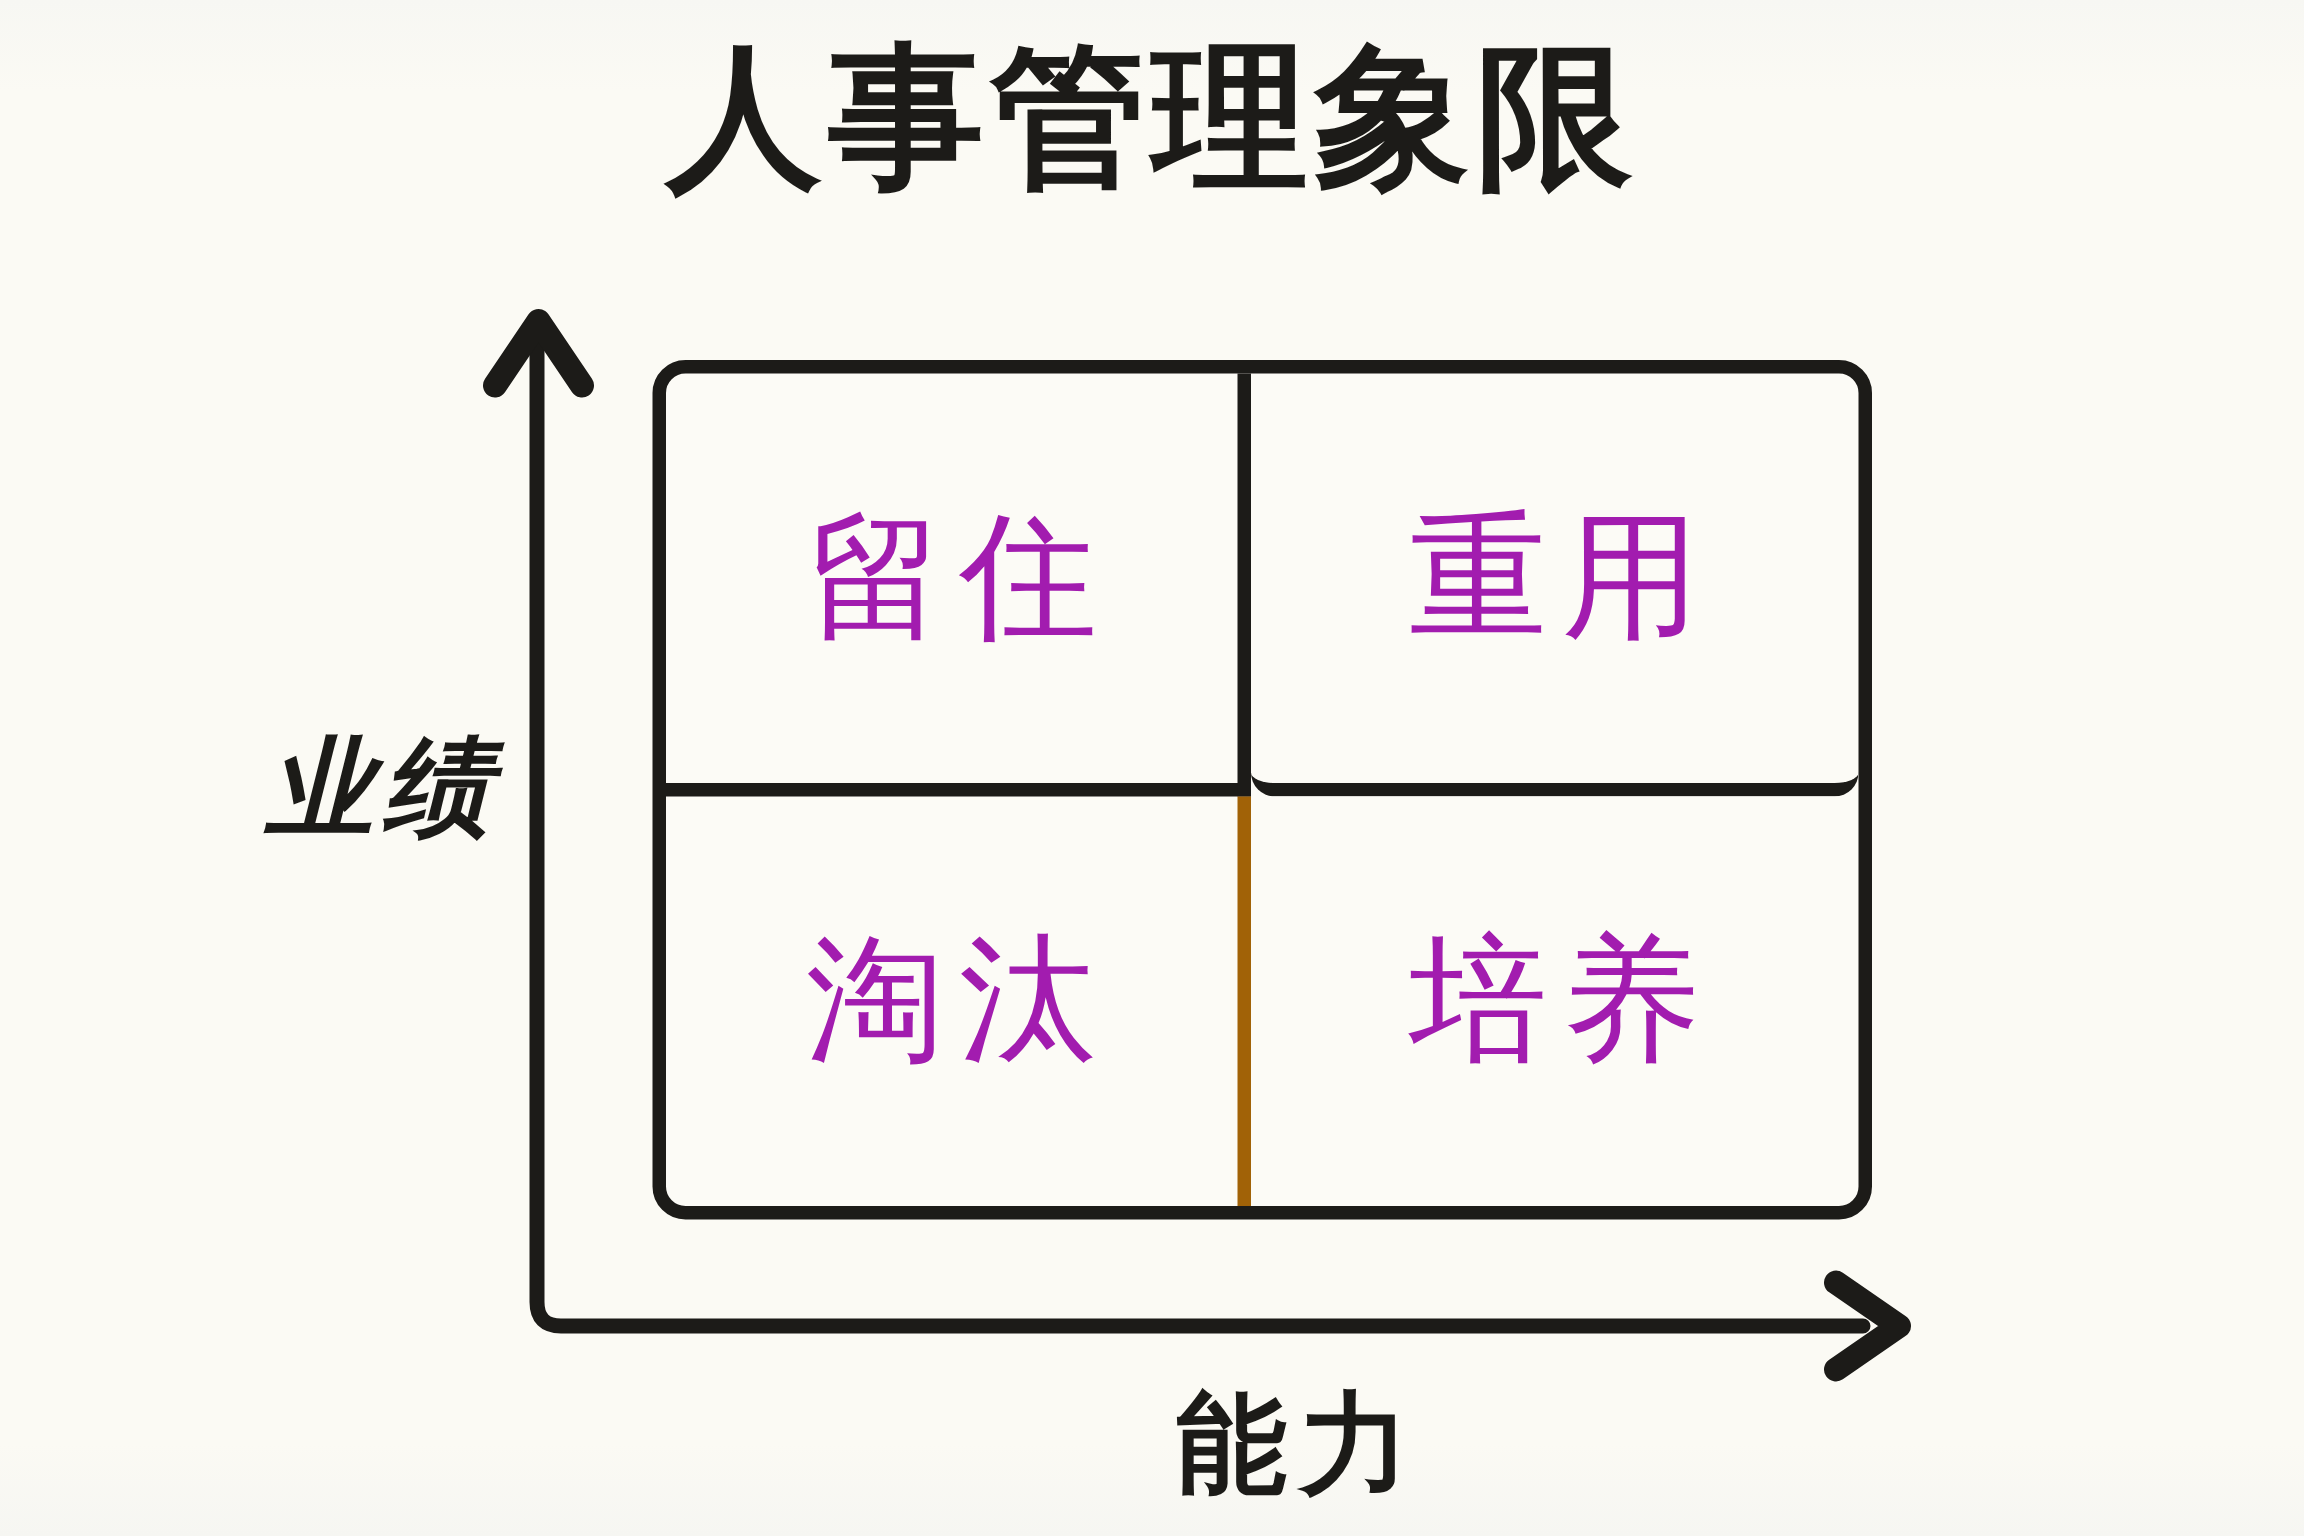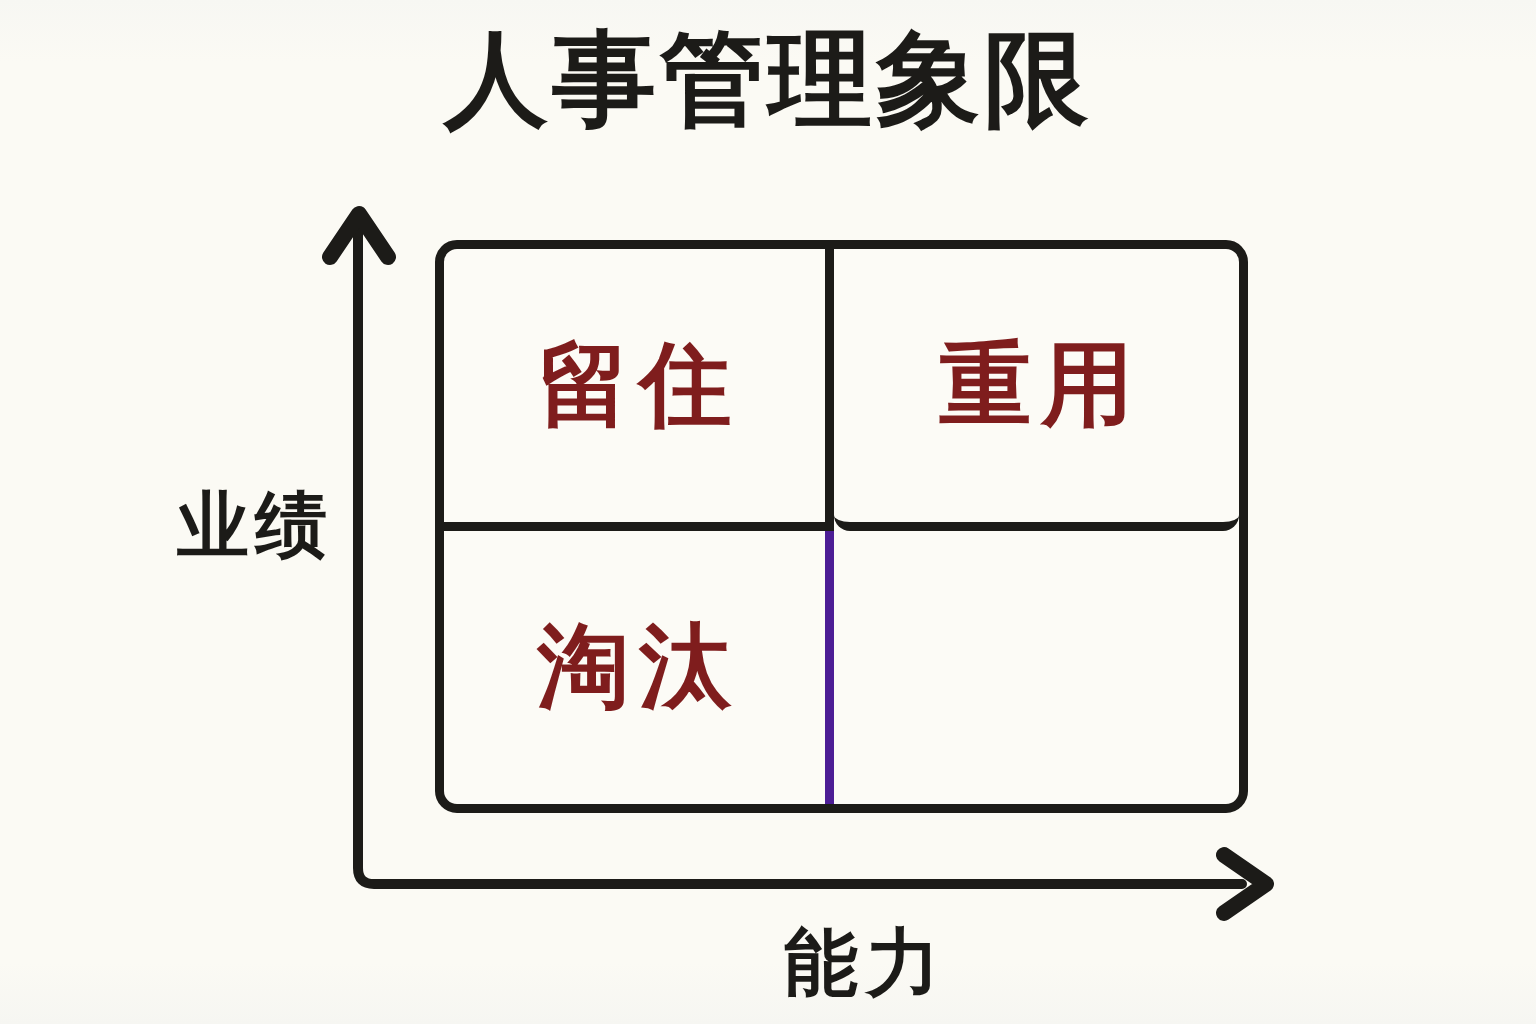--- a/index.html
+++ b/index.html
@@ -52,40 +52,41 @@
     grid-template-rows: 1.03fr 1fr;
   }
   .cell {
     display: flex;
     align-items: center;
     justify-content: center;
     box-sizing: border-box;
   }
   .cell.tl { border-right: 9px solid #1c1b18; border-bottom: 9px solid #1c1b18; }
   .cell.tr { border-bottom: 9px solid #1c1b18; border-radius: 16px; }
-  .cell.bl { border-right: 9px solid #4c1d95; }
+  .cell.bl { border-right: 9px solid #a16207; }
   .cell-label {
     font-size: 92px;
-    font-weight: 700;
+    font-weight: 400;
     letter-spacing: 10px;
     margin-right: -10px; 
-    color: #7f1d1d;
+    color: #a21caf;
     white-space: nowrap;
   }
   .y-axis-label {
     position: absolute;
     left: 150px;
     top: 478px;
     width: 210px;
     text-align: center;
     font-size: 72px;
     font-weight: 900;
     letter-spacing: 6px;
     color: #1c1b18;
     white-space: nowrap;
+    font-style: italic;
   }
   .x-axis-label {
     position: absolute;
     left: 708px;
     top: 914px;
     width: 240px;
     text-align: right;
     font-size: 74px;
     font-weight: 900;
     letter-spacing: 8px;
@@ -112,18 +113,21 @@
   <div class="quadrant-box">
     <div class="cell tl">
       <span class="cell-label">留住</span>
     </div>
     <div class="cell tr">
       <span class="cell-label">重用</span>
     </div>
     <div class="cell bl">
       <span class="cell-label">淘汰</span>
     </div>
+    <div class="cell br">
+      <span class="cell-label">培养</span>
+    </div>
   </div>
 
   <div class="y-axis-label">业绩</div>
   <div class="x-axis-label">能力</div>
 
 </div>
 
 </body></html>

